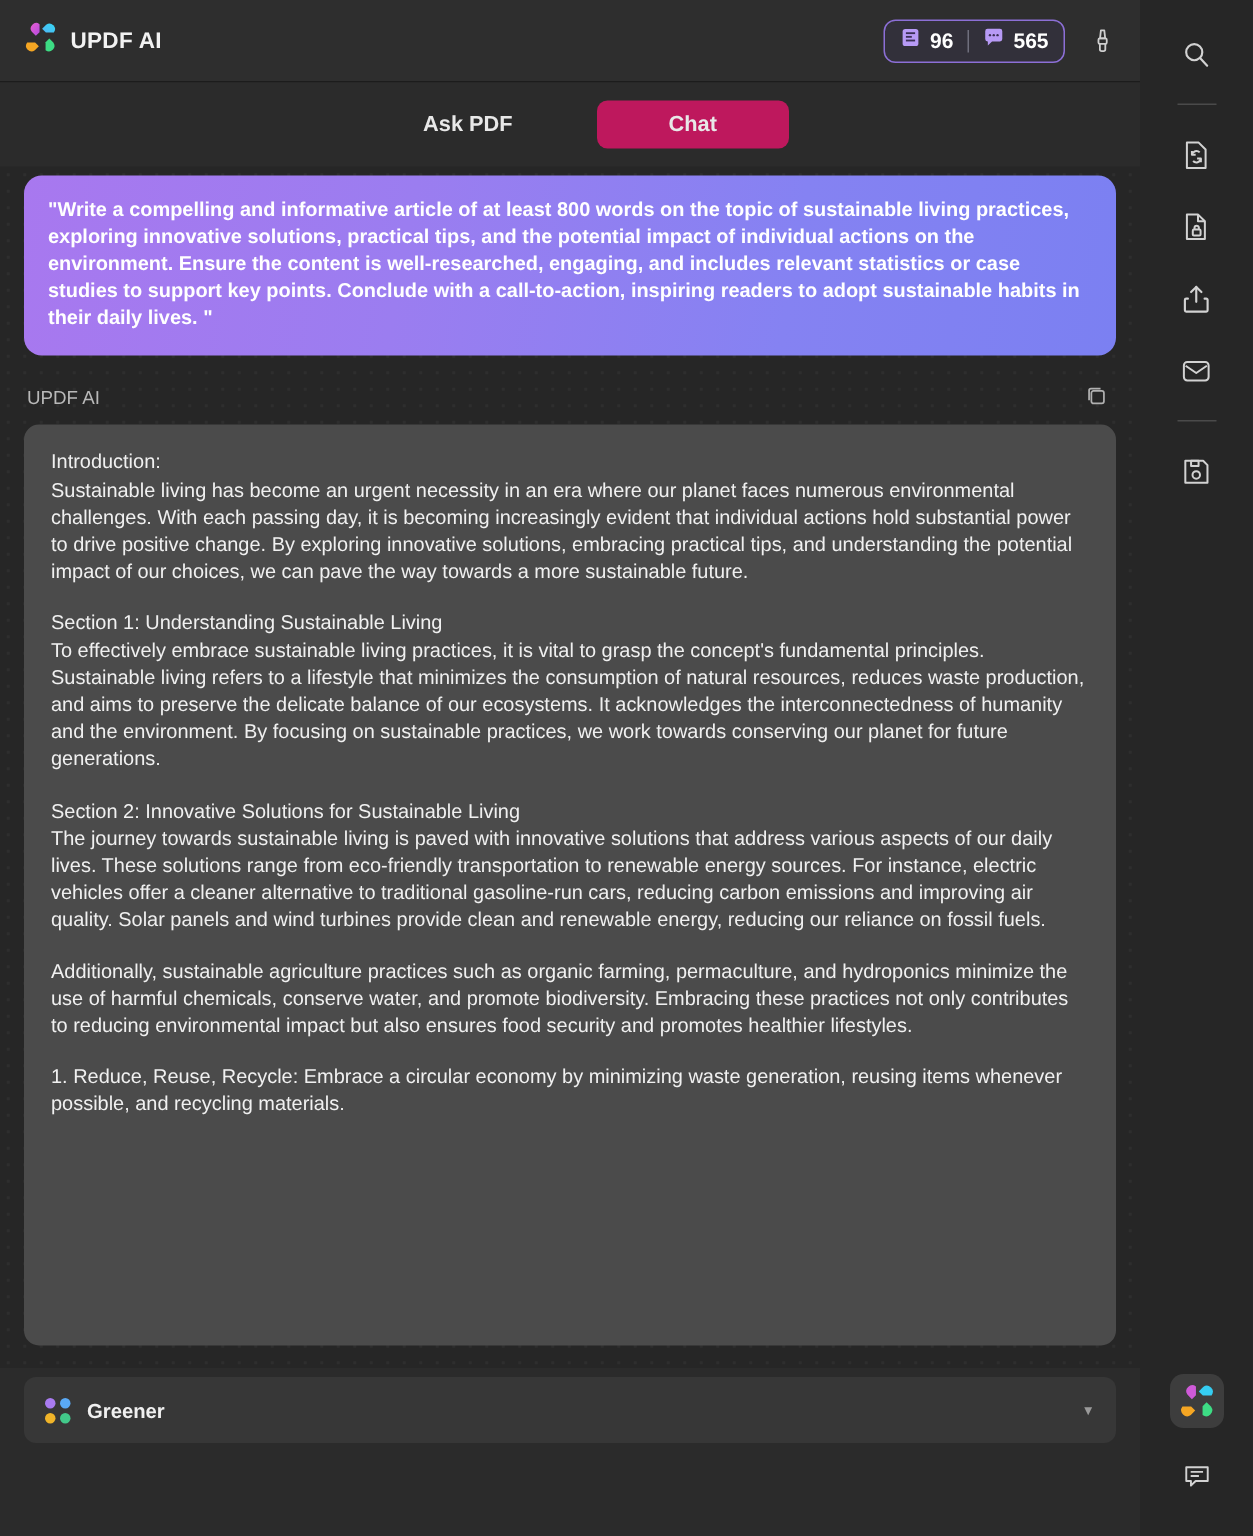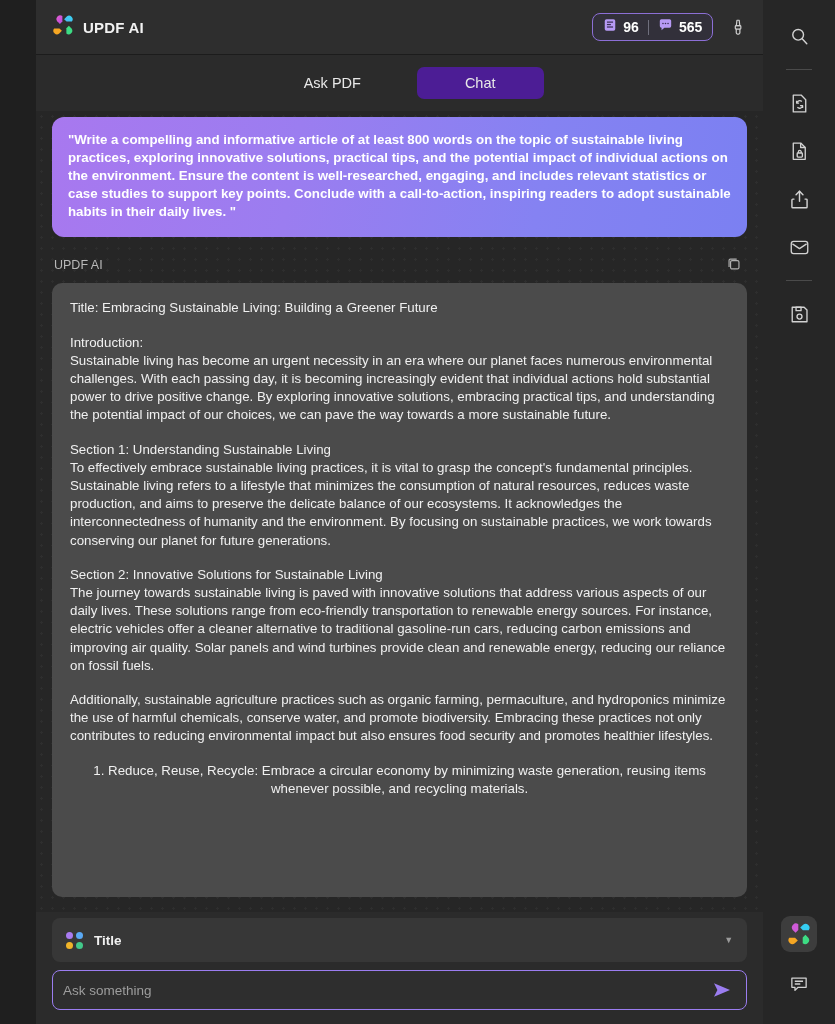--- a/index.html
+++ b/index.html
@@ -6,21 +6,20 @@
   html, body {
     width: 835px; height: 1024px;
     background: #1f1f1f;
     font-family: "Liberation Sans", sans-serif;
     overflow: hidden;
   }
   #app {
     position: relative;
     width: 835px; height: 780px;
     display: flex;
-    padding-left: 36px;
   }
 
   
   .main {
     width: 760px; height: 1024px;
     display: flex; flex-direction: column;
     background: #2b2b2b;
   }
 
   
@@ -52,29 +51,29 @@
   .brush-btn { width: 22px; height: 22px; display:flex; align-items:center; justify-content:center; }
 
   
   .tabbar {
     height: 56px; flex: 0 0 56px;
     display: flex; align-items: center; justify-content: center;
     gap: 8px;
     background: #2b2b2b;
   }
   .tab {
-    font-size: 14.5px; font-weight: normal;
+    font-size: 14.5px; font-weight: bold;
     color: #e8e8e8;
     padding: 8px 48px;
     border-radius: 7px;
     background: transparent;
     border: none; cursor: pointer;
     font-family: "Liberation Sans", sans-serif;
   }
-  .tab.active { background: #4c1d95; }
+  .tab.active { background: #be185d; }
 
   
   .chat {
     flex: 1 1 auto;
     position: relative;
     overflow: hidden;
     background-color: #262626;
     background-image:
       radial-gradient(circle, #2e2e2e 1px, transparent 1.2px);
     background-size: 11px 11px;
@@ -104,21 +103,21 @@
     background: #4b4b4b;
     border-radius: 10px;
     padding: 16px 18px 10px 18px;
     color: #f0f0f0;
     font-size: 13.3px;
     line-height: 1.37;
     height: 614px;
     overflow: hidden;
   }
   .bubble-ai p { margin: 0 0 16px 0; white-space: pre-wrap; }
-  .bubble-ai p:last-child { margin-bottom: 12px; text-align: center; }
+  .bubble-ai p:last-child { margin-bottom: 12px; }
 
   
   .composer {
     flex: 0 0 112px;
     background: #2b2b2b;
     padding: 6px 16px 12px 16px;
     display: flex; flex-direction: column; gap: 8px;
   }
   .prompt-row {
     height: 44px;
@@ -270,52 +269,43 @@
         <span class="ai-label">UPDF AI</span>
         <span class="copy-btn">
           <svg width="18" height="18" viewBox="0 0 20 20" fill="none" stroke="#b0b0b0" stroke-width="1.3">
             <rect x="6.2" y="6.2" width="9.3" height="9.3" rx="1.6"></rect>
             <path d="M13 4.6H5.9A1.4 1.4 0 0 0 4.5 6v7.2"></path>
           </svg>
         </span>
       </div>
 
       <div class="bubble-ai">
-        <p>Title: Embracing Sustainable Living: Building a Greener Future</p>
         <p>Introduction:
 Sustainable living has become an urgent necessity in an era where our planet faces numerous environmental challenges. With each passing day, it is becoming increasingly evident that individual actions hold substantial power to drive positive change. By exploring innovative solutions, embracing practical tips, and understanding the potential impact of our choices, we can pave the way towards a more sustainable future.</p>
         <p>Section 1: Understanding Sustainable Living
 To effectively embrace sustainable living practices, it is vital to grasp the concept's fundamental principles. Sustainable living refers to a lifestyle that minimizes the consumption of natural resources, reduces waste production, and aims to preserve the delicate balance of our ecosystems. It acknowledges the interconnectedness of humanity and the environment. By focusing on sustainable practices, we work towards conserving our planet for future generations.</p>
         <p>Section 2: Innovative Solutions for Sustainable Living
 The journey towards sustainable living is paved with innovative solutions that address various aspects of our daily lives. These solutions range from eco-friendly transportation to renewable energy sources. For instance, electric vehicles offer a cleaner alternative to traditional gasoline-run cars, reducing carbon emissions and improving air quality. Solar panels and wind turbines provide clean and renewable energy, reducing our reliance on fossil fuels.</p>
         <p>Additionally, sustainable agriculture practices such as organic farming, permaculture, and hydroponics minimize the use of harmful chemicals, conserve water, and promote biodiversity. Embracing these practices not only contributes to reducing environmental impact but also ensures food security and promotes healthier lifestyles.</p>
         <p>1. Reduce, Reuse, Recycle: Embrace a circular economy by minimizing waste generation, reusing items whenever possible, and recycling materials.</p>
       </div>
     </div>
 
     <div class="composer">
       <div class="prompt-row">
         <span class="dots-icon">
           <i style="background:#a97bf0"></i>
             <i style="background:#5aa9f5"></i>
           <i style="background:#f0b429"></i>
             <i style="background:#42c98a"></i>
         </span>
-        <span class="prompt-label">Title</span>
+        <span class="prompt-label">Greener</span>
         <span class="prompt-caret">▼</span>
       </div>
 
-      <div class="input-row">
-        <input class="ask-input" type="text" placeholder="Ask something" style="">
-        <span class="send-btn">
-          <svg width="20" height="18" viewBox="0 0 20 18">
-            <path d="M2 2.2 18 9 2 15.8 5.4 9z" fill="#9b7df0"></path>
-          </svg>
-        </span>
-      </div>
     </div>
   </div>
 
   <div class="rail">
 
     <div class="rail-btn">
       <svg width="23" height="23" viewBox="0 0 24 24" fill="none" stroke="#d2d2d2" stroke-width="1.5" stroke-linecap="round">
         <circle cx="10.6" cy="10.2" r="5.6"></circle>
         <path d="M14.8 14.4 19.6 19.6"></path>
       </svg>

